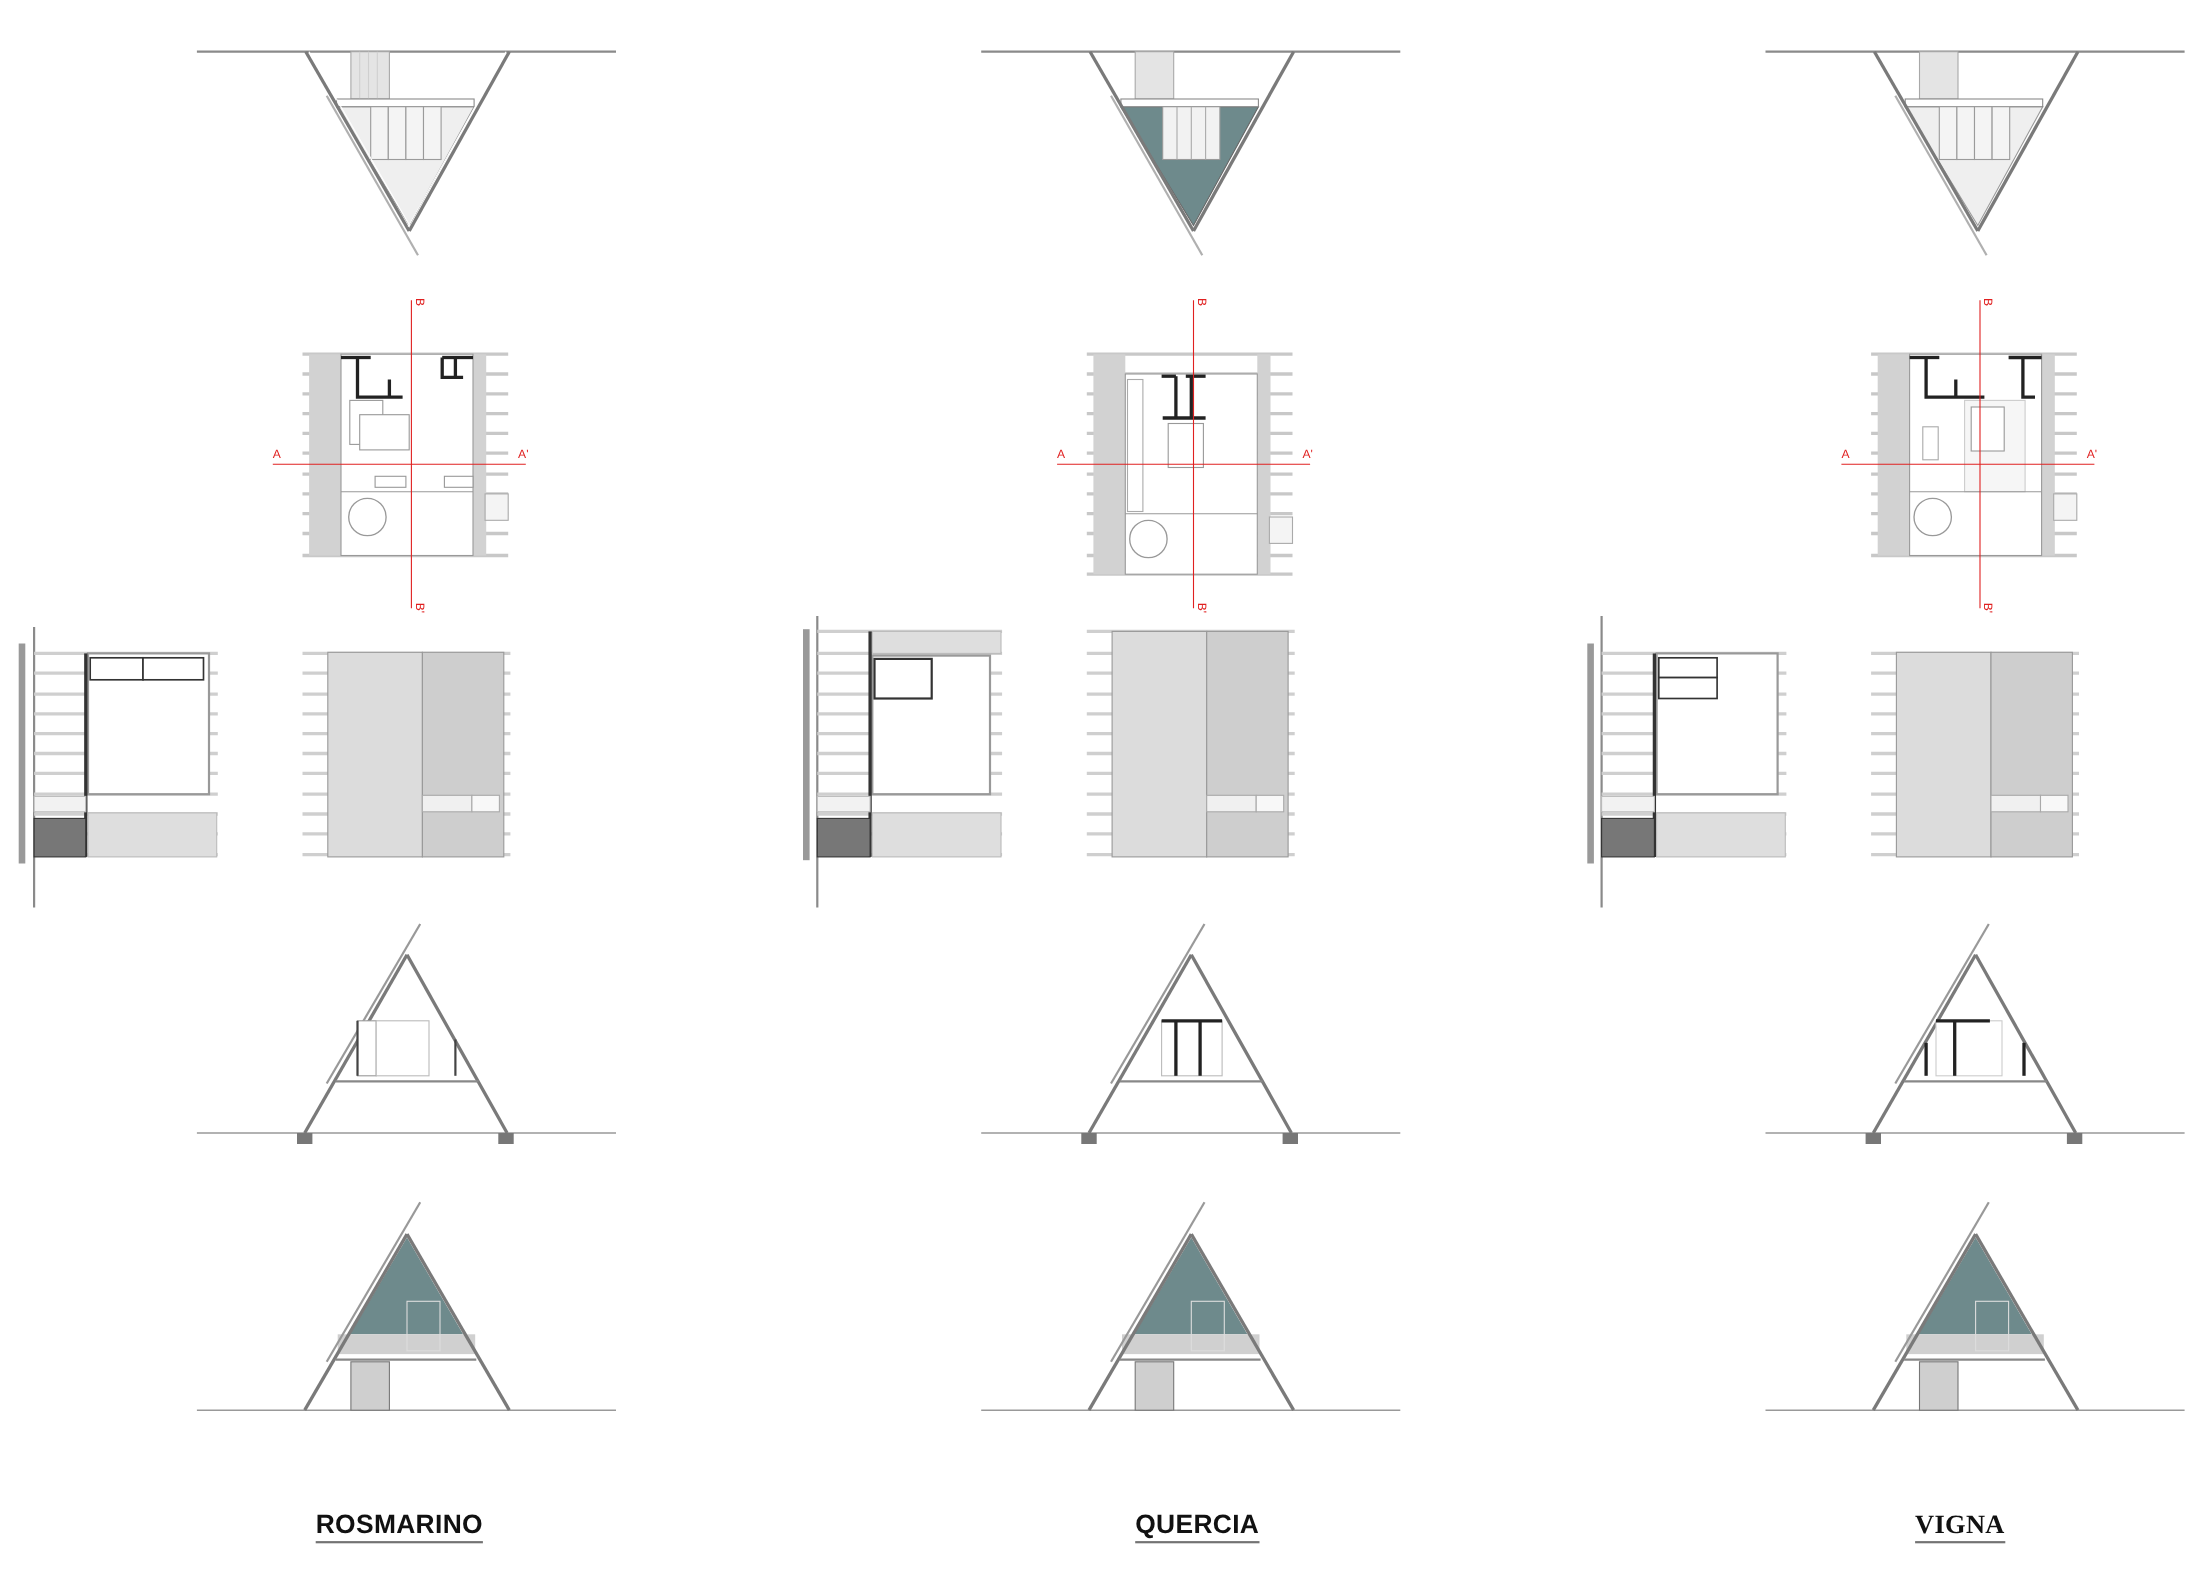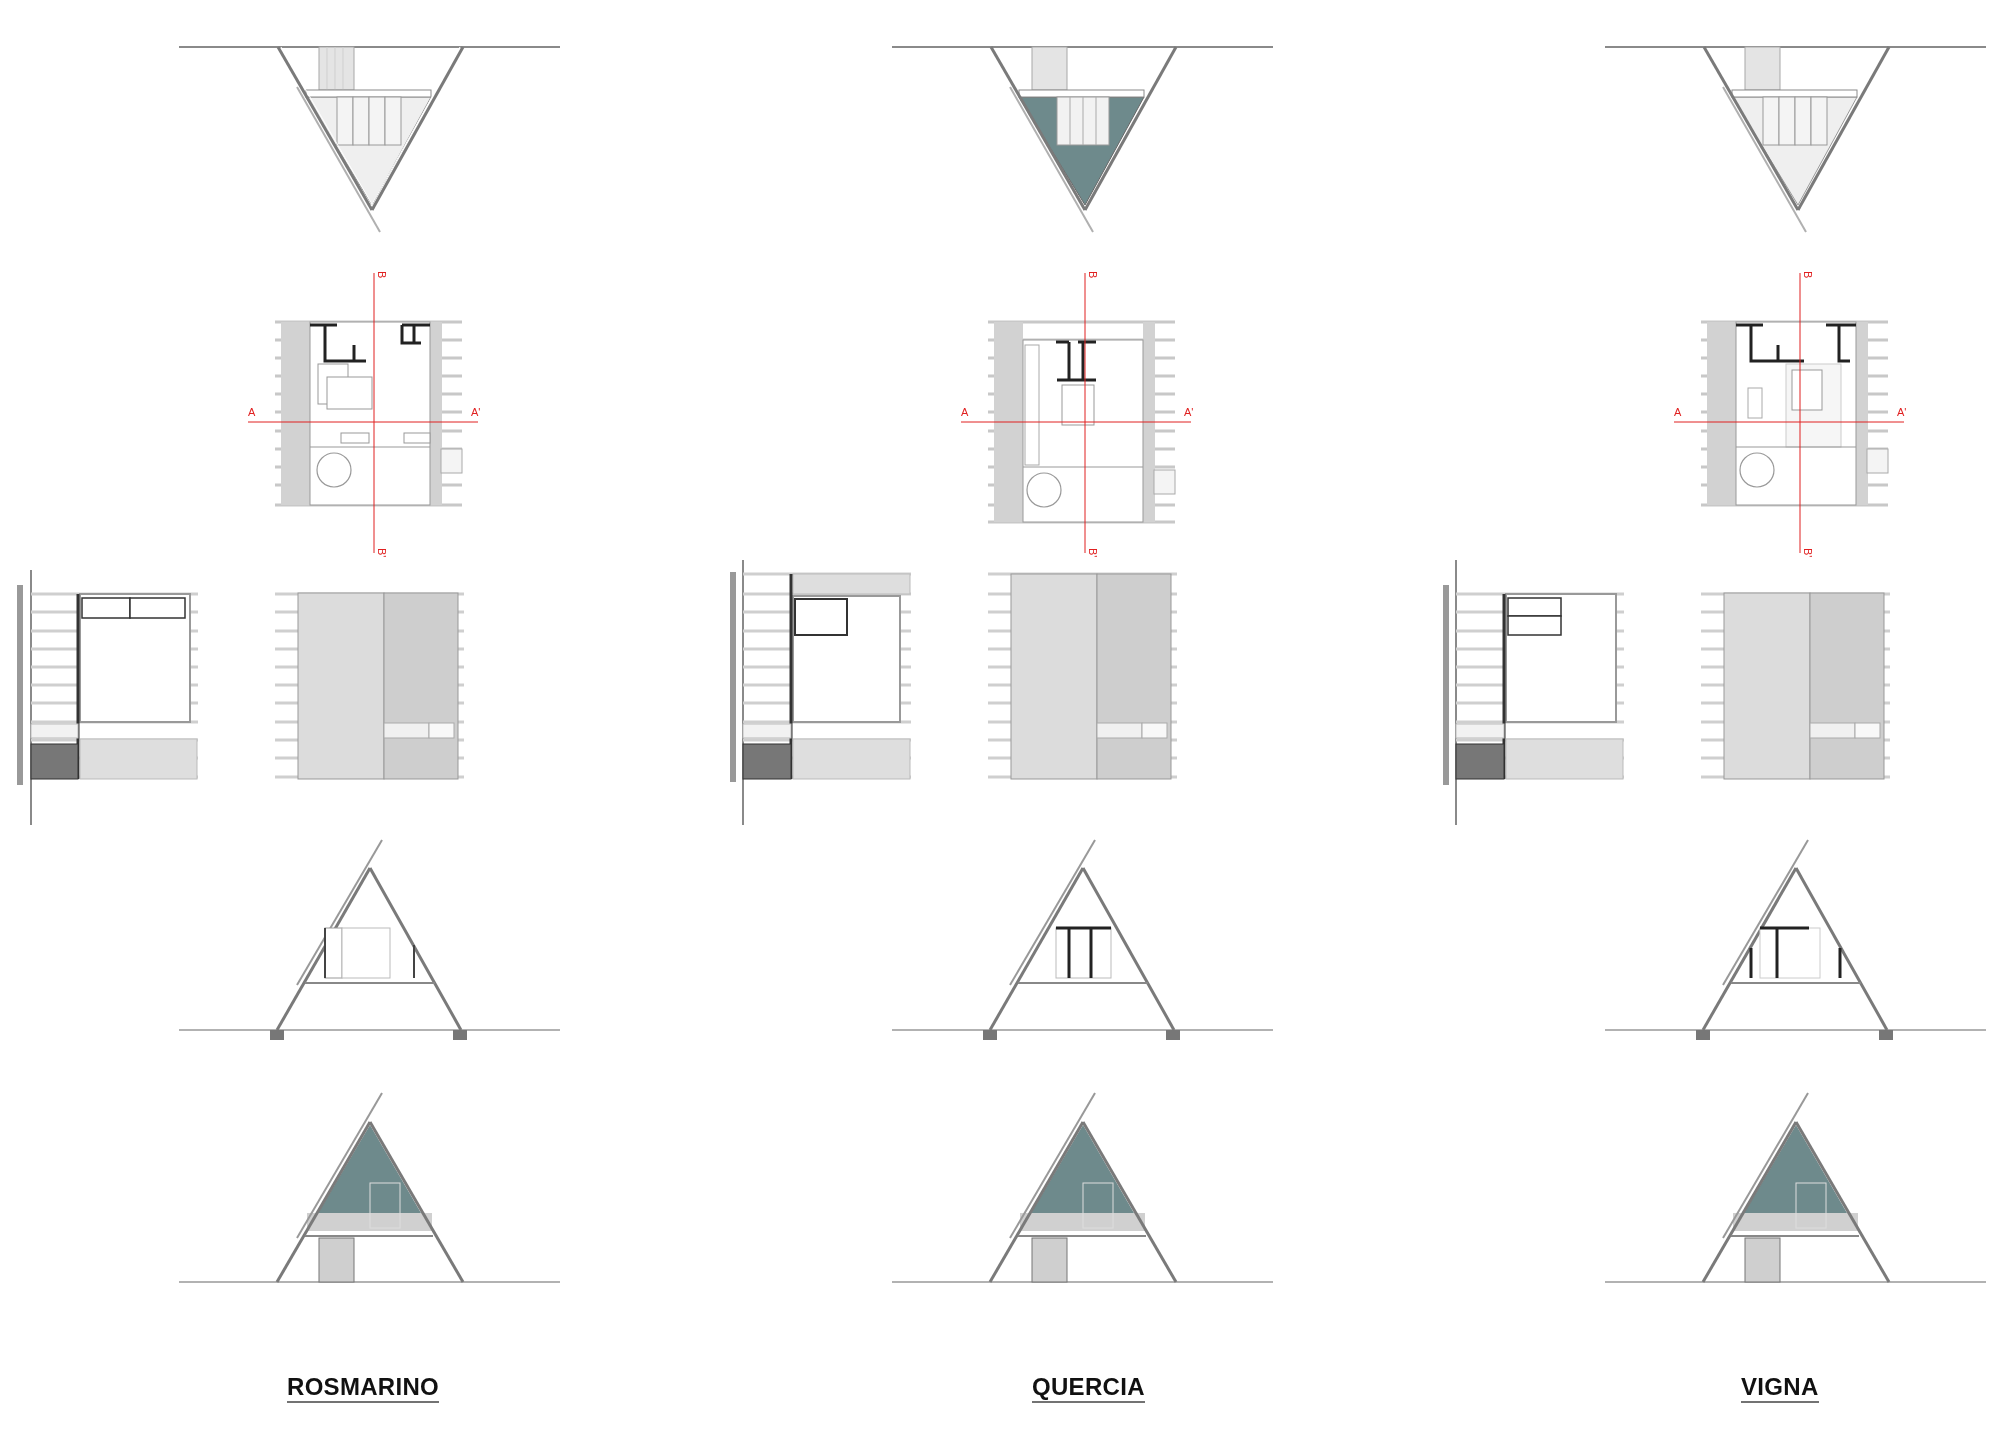--- a/index.html
+++ b/index.html
@@ -408,16 +408,16 @@
         <polygon points="370,1125 318,1213 421,1213" fill="#6e8a8c"></polygon>
         <rect x="307" y="1213" width="125" height="18" fill="#d0d0d0"></rect>
         <rect x="370" y="1183" width="30" height="45" fill="none" stroke="#ddd"></rect>
         <line x1="277" y1="1282" x2="370" y2="1122" stroke="#7a7a7a" stroke-width="3"></line>
         <line x1="370" y1="1122" x2="463" y2="1282" stroke="#7a7a7a" stroke-width="3"></line>
         <line x1="297" y1="1238" x2="382" y2="1093" stroke="#999" stroke-width="2"></line>
         <line x1="305" y1="1236" x2="433" y2="1236" stroke="#888" stroke-width="2"></line>
         <rect x="319" y="1238" width="35" height="44" fill="#cfcfcf" stroke="#777"></rect>
       </g>
     </svg>
-    <div class="title" style="left:315px;">VIGNA</div>
+    <div class="title" style="left:315px;font-family:Liberation Serif, serif;">VIGNA</div>
   </div>
 
 </div>
 
 </body></html>

